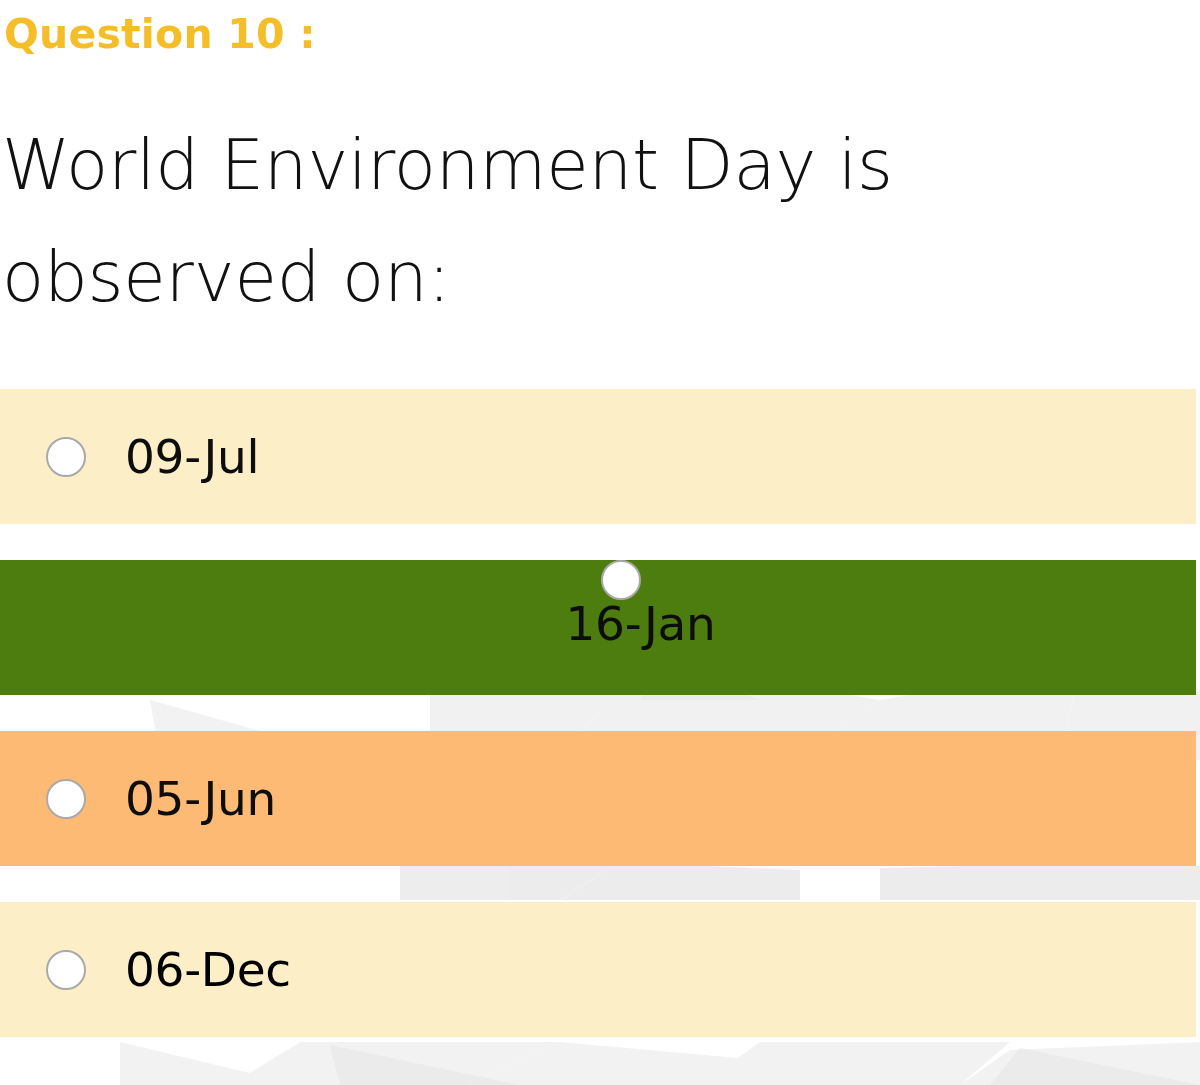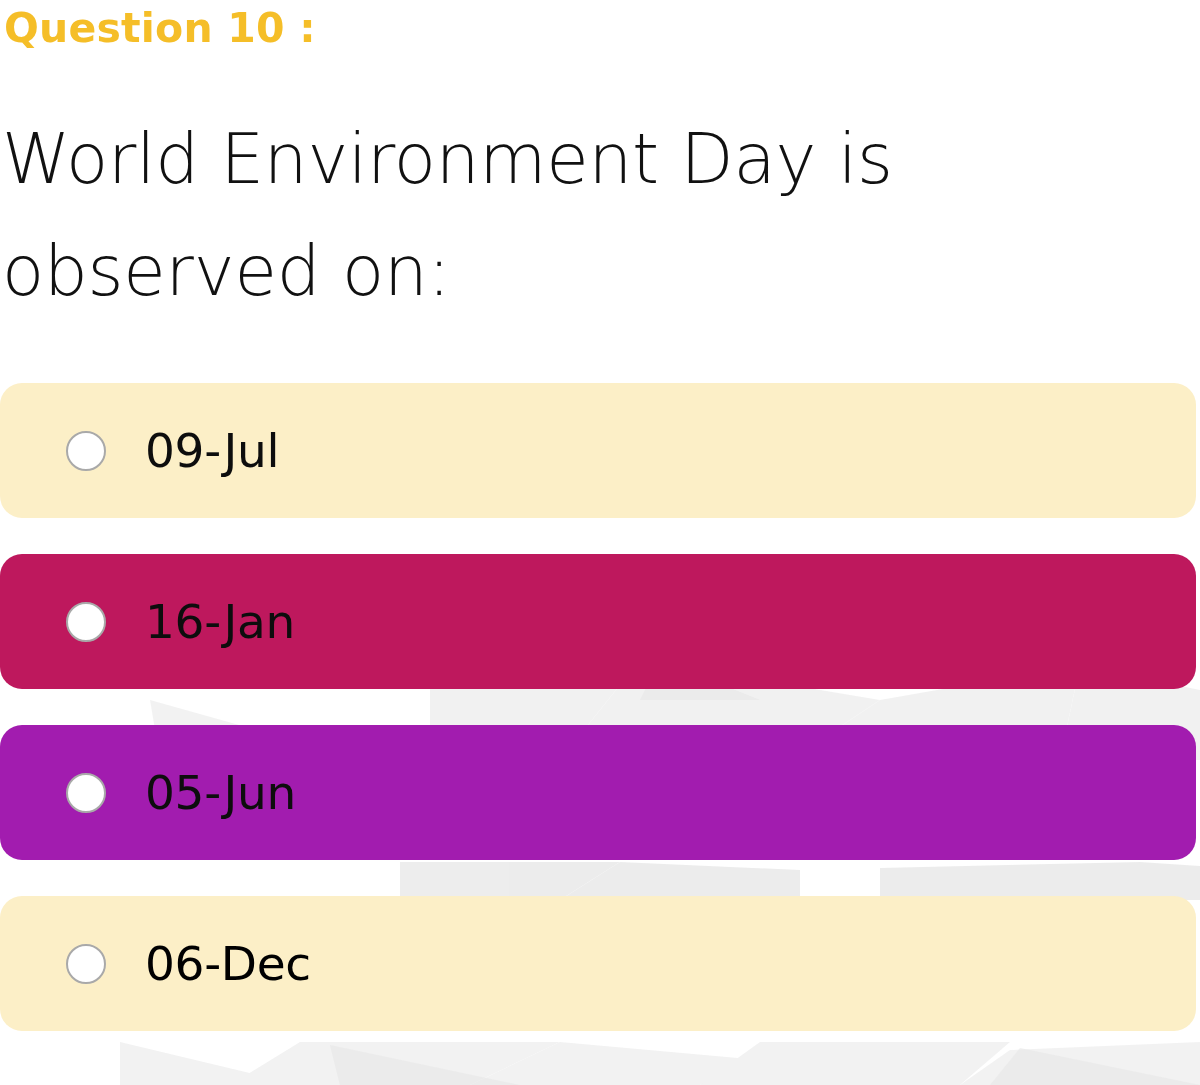--- a/index.html
+++ b/index.html
@@ -25,20 +25,21 @@
     z-index: 0;
     pointer-events: none;
   }
 
   
   .page {
     position: relative;
     z-index: 1;
     width: 1200px;
     height: 908px;
+    margin-top: 6px;
   }
 
   .question-header {
     position: absolute;
     left: 4px;
     top: 8px;
     font-size: 41px;
     font-weight: 700;
     letter-spacing: 0.2px;
     line-height: 1.0;
@@ -65,22 +66,21 @@
   }
 
   .option-row {
     position: relative;
     width: 1196px;
     height: 135px;
     margin-bottom: 36px;
     display: flex;
     align-items: center;
     box-sizing: border-box;
-    padding-left: 66px;
-    border-radius: 22px;
+    padding-left: 46px;
   }
 
   .option-radio {
     width: 40px;
     height: 40px;
     border-radius: 50%;
     background: #ffffff;
     border: 2px solid #a9a9a9;
     box-sizing: border-box;
     flex: 0 0 auto;
@@ -133,26 +133,26 @@
 
   <div class="question-body" style="color: rgb(17, 17, 17);">World Environment Day is observed on:</div>
 
   <div class="options">
 
     <div class="option-row" style="background: rgb(252, 239, 199);">
       <span class="option-radio" style="background: rgb(255, 255, 255); border-color: rgb(169, 169, 169);"></span>
       <span class="option-label" style="color: rgb(13, 13, 13);">09-Jul</span>
     </div>
 
-    <div class="option-row" style="background: #be185d;">
+    <div class="option-row" style="background: #4d7c0f; flex-direction: column;">
       <span class="option-radio" style="background: rgb(255, 255, 255); border-color: rgb(169, 169, 169);"></span>
       <span class="option-label" style="color: rgb(13, 13, 13);">16-Jan</span>
     </div>
 
-    <div class="option-row" style="background: #a21caf; text-align: right;">
+    <div class="option-row" style="background: #fdba74; text-align: right;">
       <span class="option-radio" style="background: rgb(255, 255, 255); border-color: rgb(169, 169, 169);"></span>
       <span class="option-label" style="color: rgb(13, 13, 13);">05-Jun</span>
     </div>
 
     <div class="option-row" style="background: rgb(252, 239, 199);">
       <span class="option-radio" style="background: rgb(255, 255, 255); border-color: rgb(169, 169, 169);"></span>
       <span class="option-label" style="color: #000000;">06-Dec</span>
     </div>
 
   </div>

